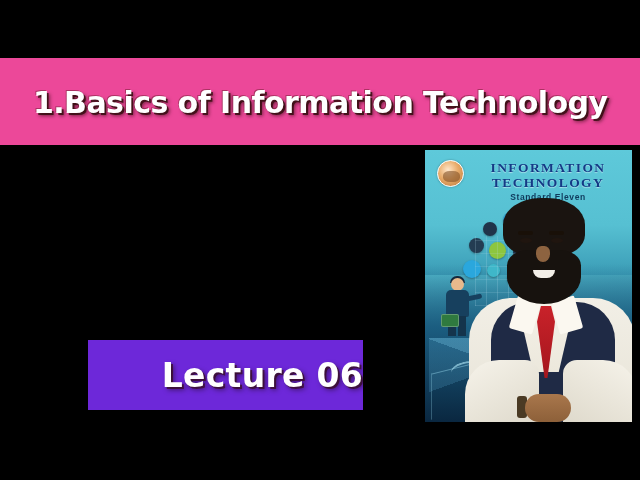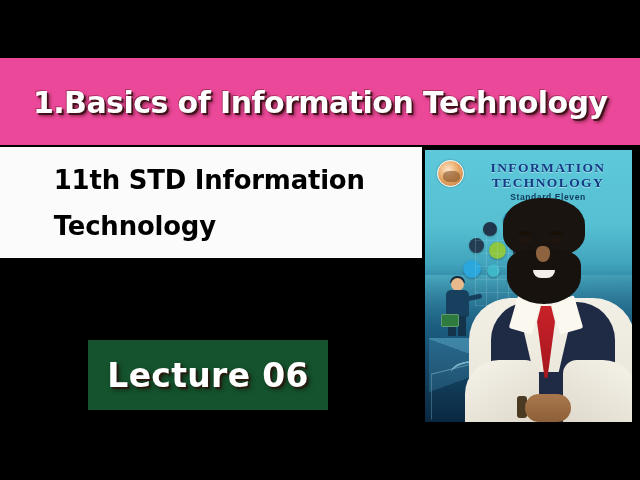--- a/index.html
+++ b/index.html
@@ -74,23 +74,23 @@
     letter-spacing:-0.3px;
     padding-left:20px;
     white-space:nowrap;
     transform:scaleX(0.97);
     transform-origin:left center;
   }
 
   
   .lecture-badge {
     position:absolute; left:88px; top:340px;
-    width:240px; height:70px;
-    background:#14532d;
-    display:flex; align-items:center; justify-content:center;
+    width:275px; height:70px;
+    background:#6d28d9;
+    display:flex; align-items:center; justify-content:flex-end;
   }
   .lecture-text {
     color:#ffffff;
     font-family:"DejaVu Sans", sans-serif;
     font-weight:700;
     font-size:33px;
     letter-spacing:0.3px;
     white-space:nowrap;
     text-shadow:
        2px 2px 0 rgba(50,10,5,.6),
@@ -285,24 +285,20 @@
 </style>
 </head>
 <body>
 
 <div id="thumbnail">
 
   <div class="banner">
     <div class="banner-title">1.Basics of Information Technology</div>
   </div>
 
-  <div class="white-block">
-    <div class="white-line l1">11th STD Information</div>
-    <div class="white-line l2">Technology</div>
-  </div>
 
 
   <div class="lecture-badge">
     <div class="lecture-text">Lecture 06</div>
   </div>
 
   <div class="photo">
     <div class="cover-top"></div>
     <div class="cover-bottom"></div>
 

